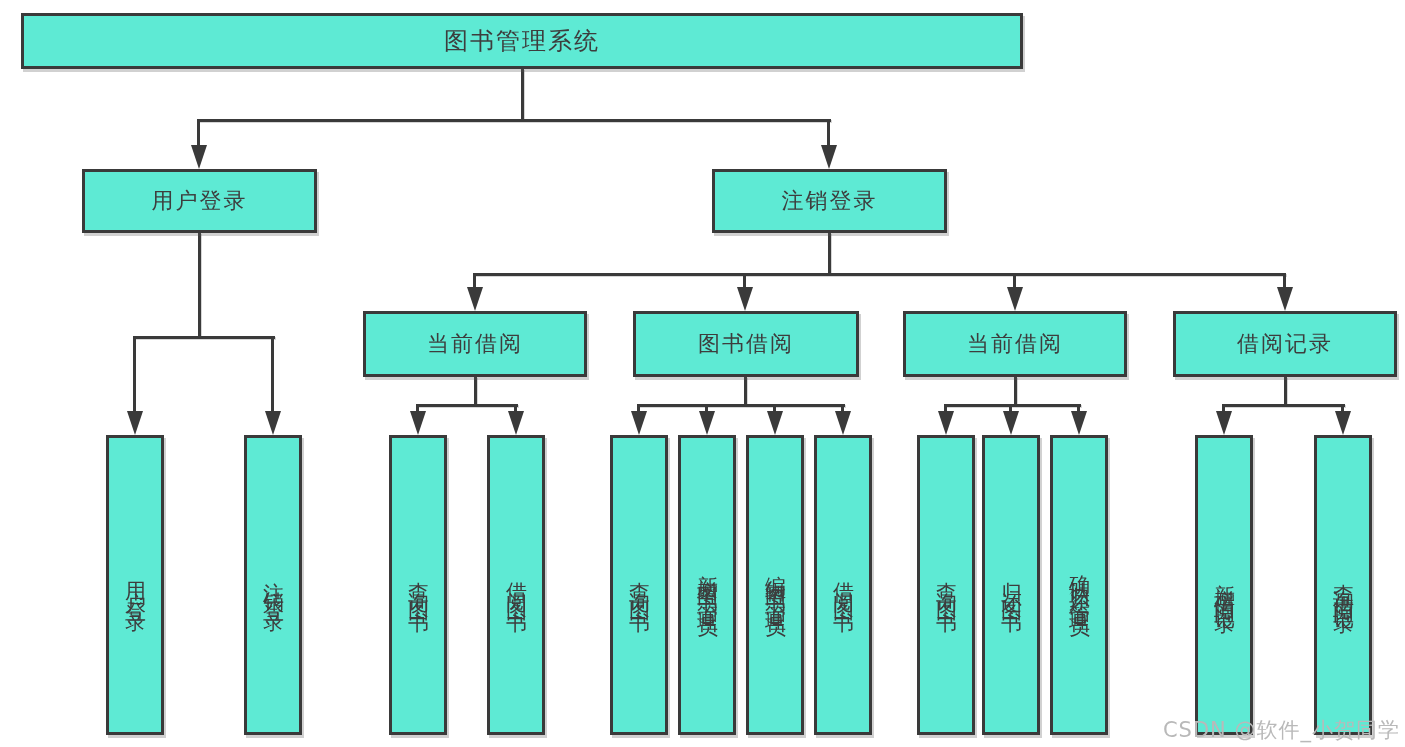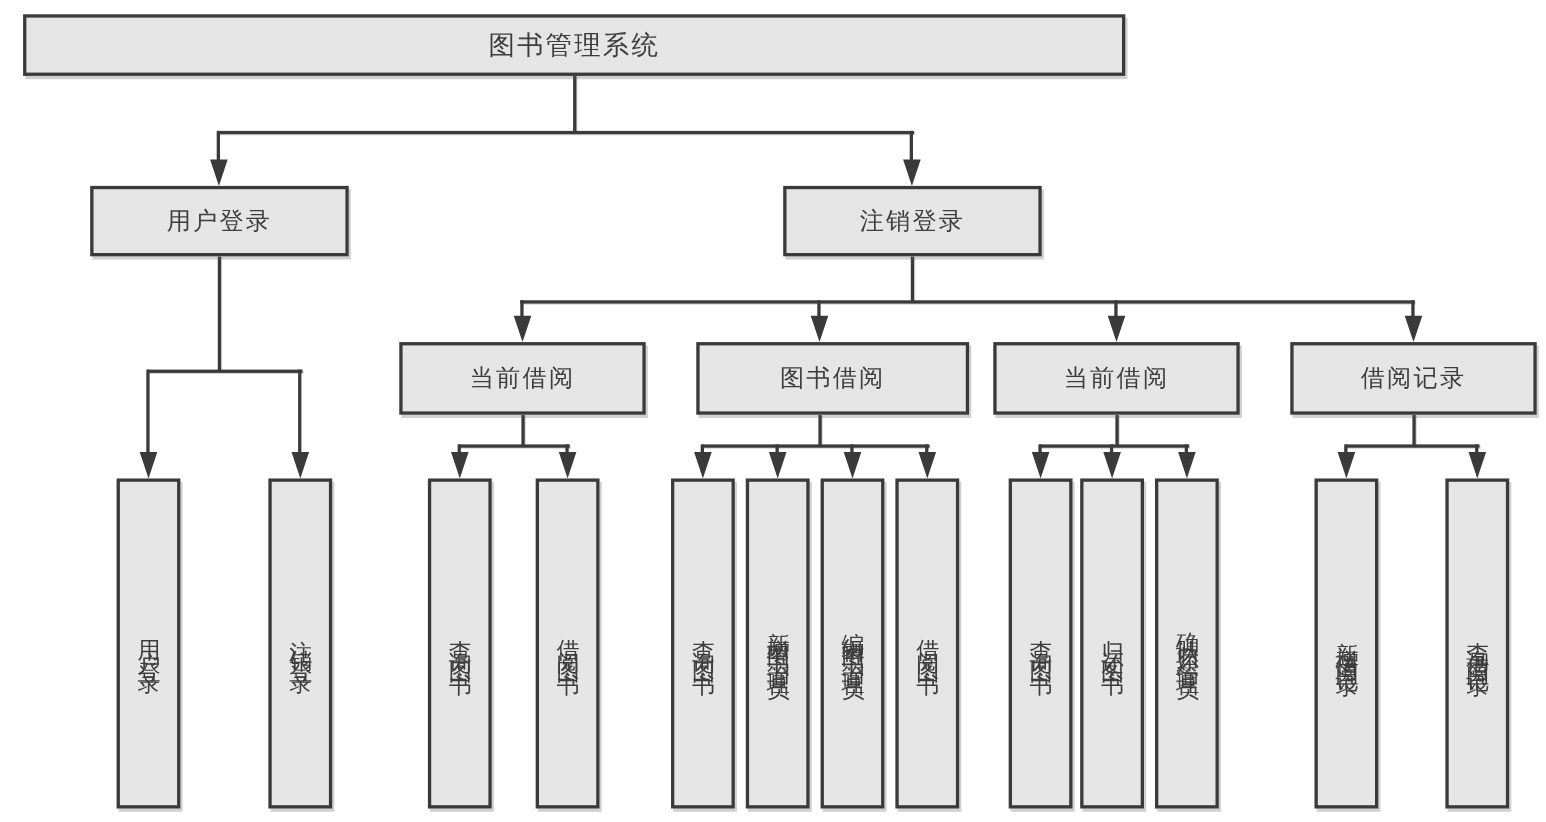--- a/index.html
+++ b/index.html
@@ -2,21 +2,21 @@
 <html><head>
 <meta charset="utf-8">
 <style>
   html,body{margin:0;padding:0;background:#ffffff;}
   #canvas{
     position:relative;width:1405px;height:747px;background:#ffffff;
     font-family:"DejaVu Sans","Liberation Sans",sans-serif;
     color:#3d3d3d;overflow:hidden;
   }
   .node{
-    position:absolute;box-sizing:border-box;background:#e5e5e5;
+    position:absolute;box-sizing:border-box;background:#5eead4;
     border:3px solid #3a3a3a;
     box-shadow:2px 3px 0 rgba(90,90,90,0.28);
     display:flex;align-items:center;justify-content:center;
     font-size:22px;letter-spacing:2px;text-align:center;
     z-index:2;
   }
   .node.lvl1{font-size:24px;}
   .node.vert{
     writing-mode:vertical-rl;text-orientation:mixed;
     font-size:21px;letter-spacing:10px;line-height:1;
@@ -44,21 +44,21 @@
 <body>
 
 <div id="canvas">
 
   <div class="node lvl1" style="left:21px;top:13px;width:1002px;height:56px">图书管理系统</div>
 
   <div class="node" style="left:82px;top:169px;width:235px;height:64px">用户登录</div>
   <div class="node" style="left:712px;top:169px;width:235px;height:64px">注销登录</div>
 
   <div class="node" style="left:363px;top:311px;width:224px;height:66px">当前借阅</div>
-  <div class="node" style="left:633px;top:311px;width:248px;height:66px">图书借阅</div>
+  <div class="node" style="left:633px;top:311px;width:226px;height:66px">图书借阅</div>
   <div class="node" style="left:1173px;top:311px;width:224px;height:66px">借阅记录</div>
   <div class="node" style="left:903px;top:311px;width:224px;height:66px">当前借阅</div>
 
   <div class="node vert" style="left:106px;top:435px;width:58px;height:300px">用户登录</div>
   <div class="node vert" style="left:244px;top:435px;width:58px;height:300px">注销登录</div>
 
   <div class="node vert" style="left:389px;top:435px;width:58px;height:300px">查询图书</div>
   <div class="node vert" style="left:487px;top:435px;width:58px;height:300px">借阅图书</div>
 
   <div class="node vert" style="left:610px;top:435px;width:58px;height:300px">查询图书</div>
@@ -106,14 +106,15 @@
   <div class="hline" style="left:945px;top:404px;width:136px"></div>
   <div class="arrow" style="left:938px;top:404px;height:31px"></div>
   <div class="arrow" style="left:1003px;top:404px;height:31px"></div>
   <div class="arrow" style="left:1071px;top:404px;height:31px"></div>
 
   <div class="vline" style="left:1284px;top:377px;height:29px"></div>
   <div class="hline" style="left:1223px;top:404px;width:122px"></div>
   <div class="arrow" style="left:1216px;top:404px;height:31px"></div>
   <div class="arrow" style="left:1335px;top:404px;height:31px"></div>
 
+  <div class="watermark">CSDN @软件_小贺同学</div>
 
 </div>
 
 </body></html>

